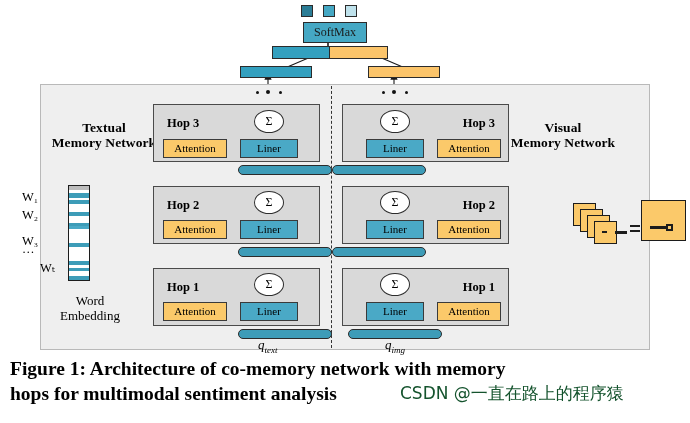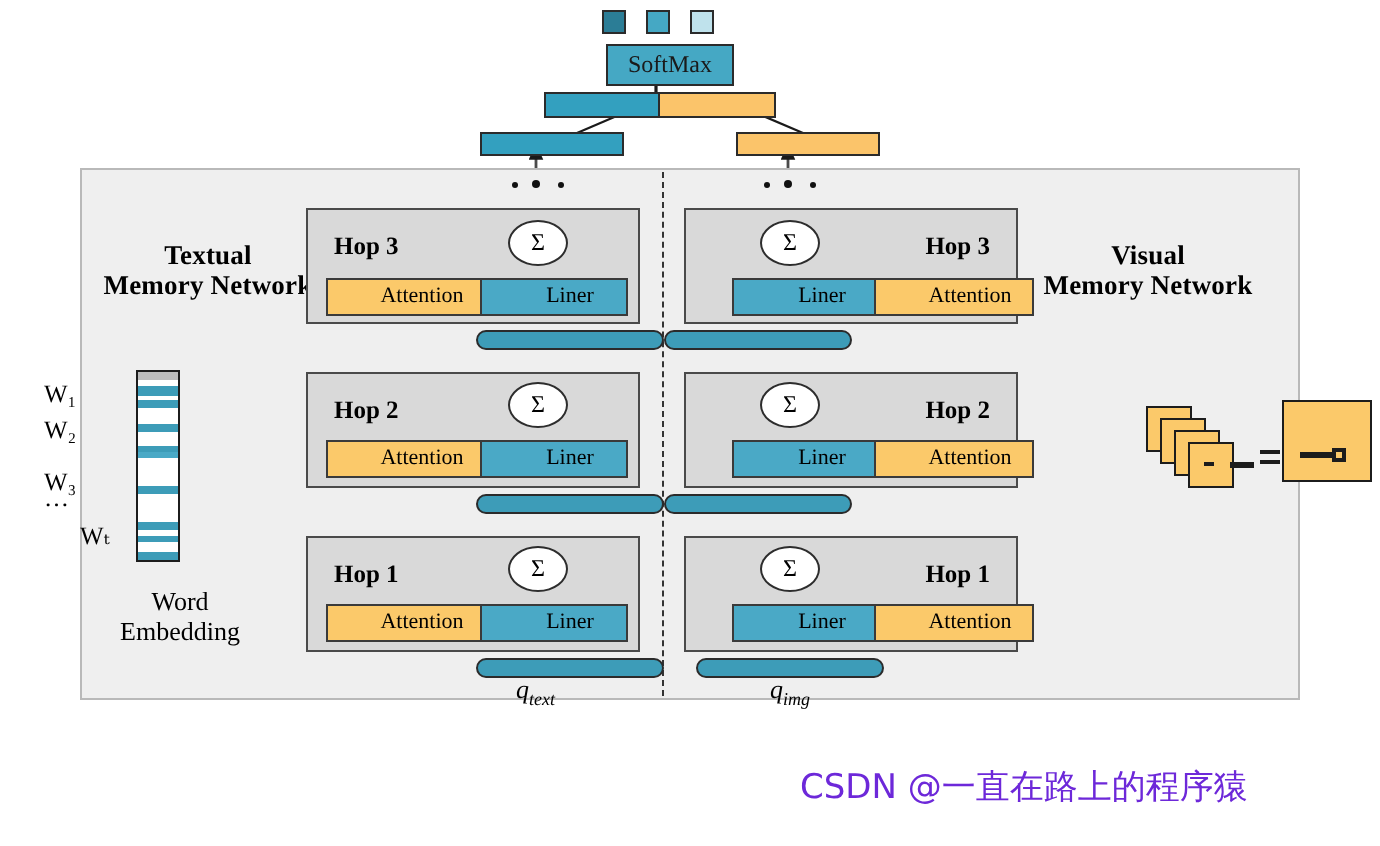--- a/index.html
+++ b/index.html
@@ -57,21 +57,20 @@
   .blk {
     position: absolute;
     border: 1.2px solid #3a3a3a;
     font-size: 11px;
     color: #000;
     display: flex;
     align-items: center;
     justify-content: center;
     line-height: 1;
     white-space: nowrap;
-    padding-left: 16px;
   }
   .blk.attention { background: #fbc96a; }
   .blk.liner     { background: #4aa9c6; }
 
   
   .sigma {
     position: absolute;
     width: 28px; height: 21px;
     border: 1.3px solid #2d2d2d;
     border-radius: 50%;
@@ -178,21 +177,21 @@
     font-weight: bold;
     font-size: 19.5px;
     line-height: 25px;
     color: #000;
     font-family: "Liberation Serif", "DejaVu Serif", serif;
   }
   .watermark {
     position: absolute;
     left: 400px; top: 382px;
     font-size: 17px;
-    color: #6d28d9;
+    color: #14532d;
     font-family: "DejaVu Sans", sans-serif;
     white-space: nowrap;
   }
   
   #wires { position: absolute; left: 0; top: 0; width: 690px; height: 423px; pointer-events: none; }
 </style>
 </head>
 <body>
 
 <div id="root">
@@ -323,21 +322,21 @@
   <div class="dot" style="left:279px; top:91px;"></div>
 
   <div class="dot" style="left:382px; top:91px;"></div>
   <div class="dot big" style="left:392px; top:90px;"></div>
   <div class="dot" style="left:405px; top:91px;"></div>
 
   <div class="abs net-title" style="left:44px; top:88px; width:120px;">
     <div>Textual</div>
     <div>Memory Network</div>
   </div>
-  <div class="abs net-title" style="left:512px; top:88px; width:124px;">
+  <div class="abs net-title" style="left:501px; top:88px; width:124px;">
     <div>Visual</div>
     <div>Memory Network</div>
   </div>
 
   <div class="abs hop-box" style="left:153px; top:104px; width:167px; height:58px;">
     <div class="hop-label" style="left:13px; top:11px;">Hop 3</div>
   </div>
   <div class="sigma" style="left:254px; top:110px;">
     <span>Σ</span>
   </div>
@@ -468,15 +467,19 @@
 
   <div class="abs" style="left:615px; top:231px; width:12px; height:3px; background:#1c1c1c;"></div>
 
   <div class="imgsq" style="left:641px; top:200px; width:43px; height:39px;"></div>
   <div class="abs" style="left:630px; top:225px; width:10px; height:2px; background:#1c1c1c;"></div>
   <div class="abs" style="left:630px; top:230px; width:10px; height:2px; background:#1c1c1c;"></div>
   <div class="abs" style="left:650px; top:226px; width:16px; height:3px; background:#1c1c1c;"></div>
   <div class="abs" style="left:666px; top:224px; width:7px; height:7px; border:2px solid #1c1c1c;"></div>
 
 
+  <div class="caption">
+    <div>Figure 1: Architecture of co-memory network with memory</div>
+    <div>hops for multimodal sentiment analysis</div>
+  </div>
   <div class="watermark">CSDN @一直在路上的程序猿</div>
 
 </div>
 
 </body></html>

